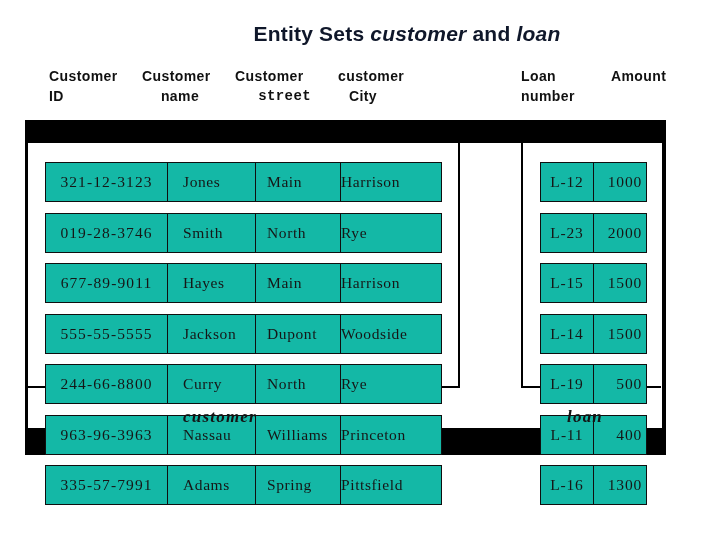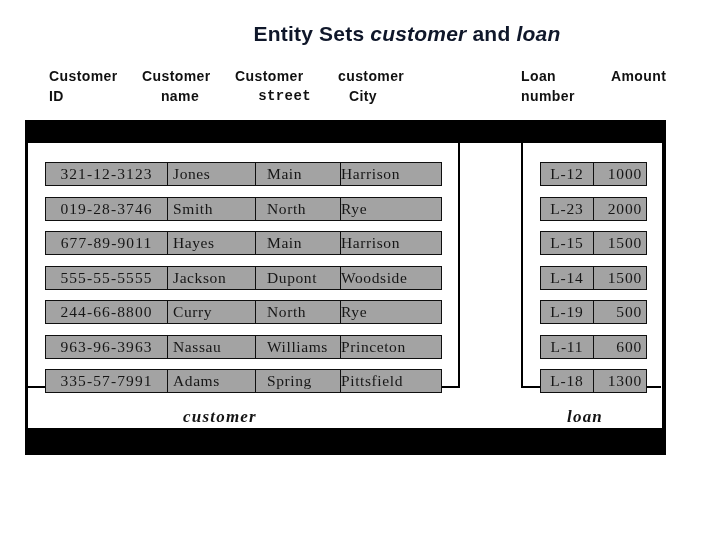--- a/index.html
+++ b/index.html
@@ -26,30 +26,30 @@
   .stage{position:absolute;left:25px;top:120px;width:641px;height:335px;background:#000;}
   .inner{position:absolute;left:28px;top:143px;width:634px;height:285px;background:#fff;}
 
   .panel{position:absolute;background:#ffffff;box-sizing:border-box;}
   .customer-panel{left:28px;top:143px;width:432px;height:245px;
                   border-right:2px solid #000;border-bottom:2px solid #000;}
   .loan-panel{left:521px;top:143px;width:140px;height:245px;
               border-left:2px solid #000;border-bottom:2px solid #000;}
 
   .rows{position:absolute;left:17px;top:19px;}
-  .row{box-sizing:border-box;border:1.6px solid #0f0f0f;background:#a3a3a3;
-       height:24px;margin-bottom:10.5px;display:grid;}
+  .row{box-sizing:border-box;border:1.6px solid #0f0f0f;background:#14b8a6;
+       height:40px;margin-bottom:10.5px;display:grid;}
   .c-row{width:397px;grid-template-columns:121px 88px 85px 103px;}
   .l-row{width:107px;grid-template-columns:52px 55px;}
   .cell{box-sizing:border-box;display:flex;align-items:center;overflow:hidden;
         font-family:"Liberation Serif",serif;font-size:15.5px;color:#161616;
         letter-spacing:0.6px;white-space:nowrap;}
   .cell + .cell{border-left:1.6px solid #0f0f0f;}
   .c-row .cell:nth-child(1){justify-content:center;letter-spacing:1.1px;}
-  .c-row .cell:nth-child(2){padding-left:5px;}
+  .c-row .cell:nth-child(2){padding-left:15px;}
   .c-row .cell:nth-child(3){padding-left:11px;}
   .c-row .cell:nth-child(4){}
   .l-row .cell:nth-child(1){justify-content:center;letter-spacing:0.8px;}
   .l-row .cell:nth-child(2){justify-content:flex-end;padding-right:6px;letter-spacing:0.8px;}
 
   
   .caption{position:absolute;transform:translateX(-50%);top:407px;
            font-family:"Liberation Serif",serif;font-style:italic;font-weight:600;
            font-size:17px;letter-spacing:1.2px;color:#141414;}
   .caption-customer{left:220px;}
@@ -156,24 +156,24 @@
         <div class="row l-row">
           <div class="cell">L-14</div>
           <div class="cell">1500</div>
         </div>
         <div class="row l-row">
           <div class="cell">L-19</div>
           <div class="cell">500</div>
         </div>
         <div class="row l-row">
           <div class="cell">L-11</div>
-          <div class="cell">600</div>
+          <div class="cell">400</div>
         </div>
         <div class="row l-row">
-          <div class="cell">L-18</div>
+          <div class="cell">L-16</div>
           <div class="cell">1300</div>
         </div>
       </div>
   </div>
 
   <div class="caption caption-customer">customer</div>
   <div class="caption caption-loan">loan</div>
 
 </div>
 

